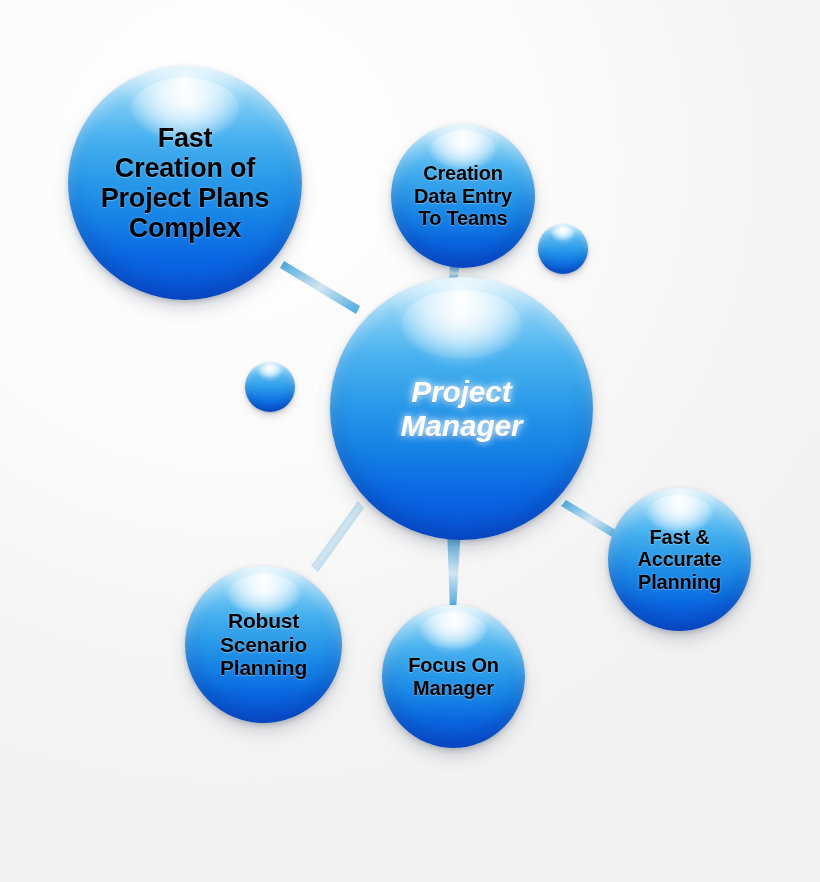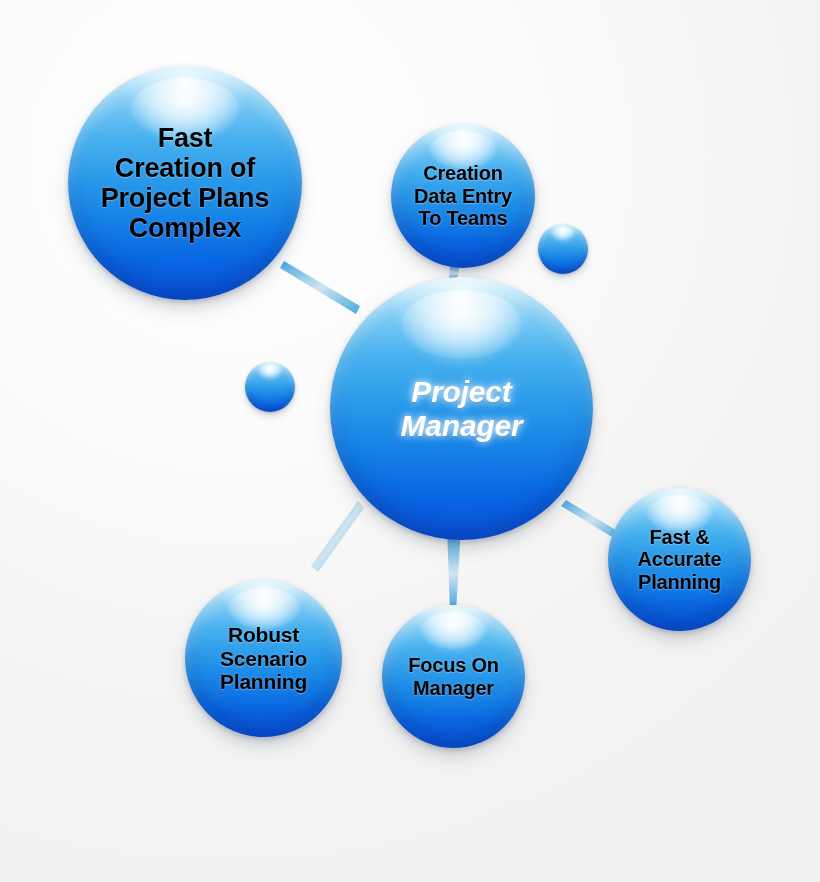--- a/index.html
+++ b/index.html
@@ -99,21 +99,21 @@
 
   #b-delegate        { left: 391px; top: 124px; width: 144px; height: 144px; }
   #b-delegate .label { font-size: 20px; }
 
   #b-center          { left: 330px; top: 277px; width: 263px; height: 263px; }
   #b-center .label   { font-size: 30px; }
 
   #b-reporting       { left: 608px; top: 488px; width: 143px; height: 143px; }
   #b-reporting .label{ font-size: 20px; }
 
-  #b-robust          { left: 185px; top: 580px; width: 157px; height: 157px; }
+  #b-robust          { left: 185px; top: 566px; width: 157px; height: 157px; }
   #b-robust .label   { font-size: 21px; }
 
   #b-focus           { left: 382px; top: 605px; width: 143px; height: 143px; justify-content: center; }
   #b-focus .label    { font-size: 20px; }
 
   
   .bubble.small {
     background:
       radial-gradient(circle at 50% 10%,
         rgba(255,255,255,0.95) 0%,

